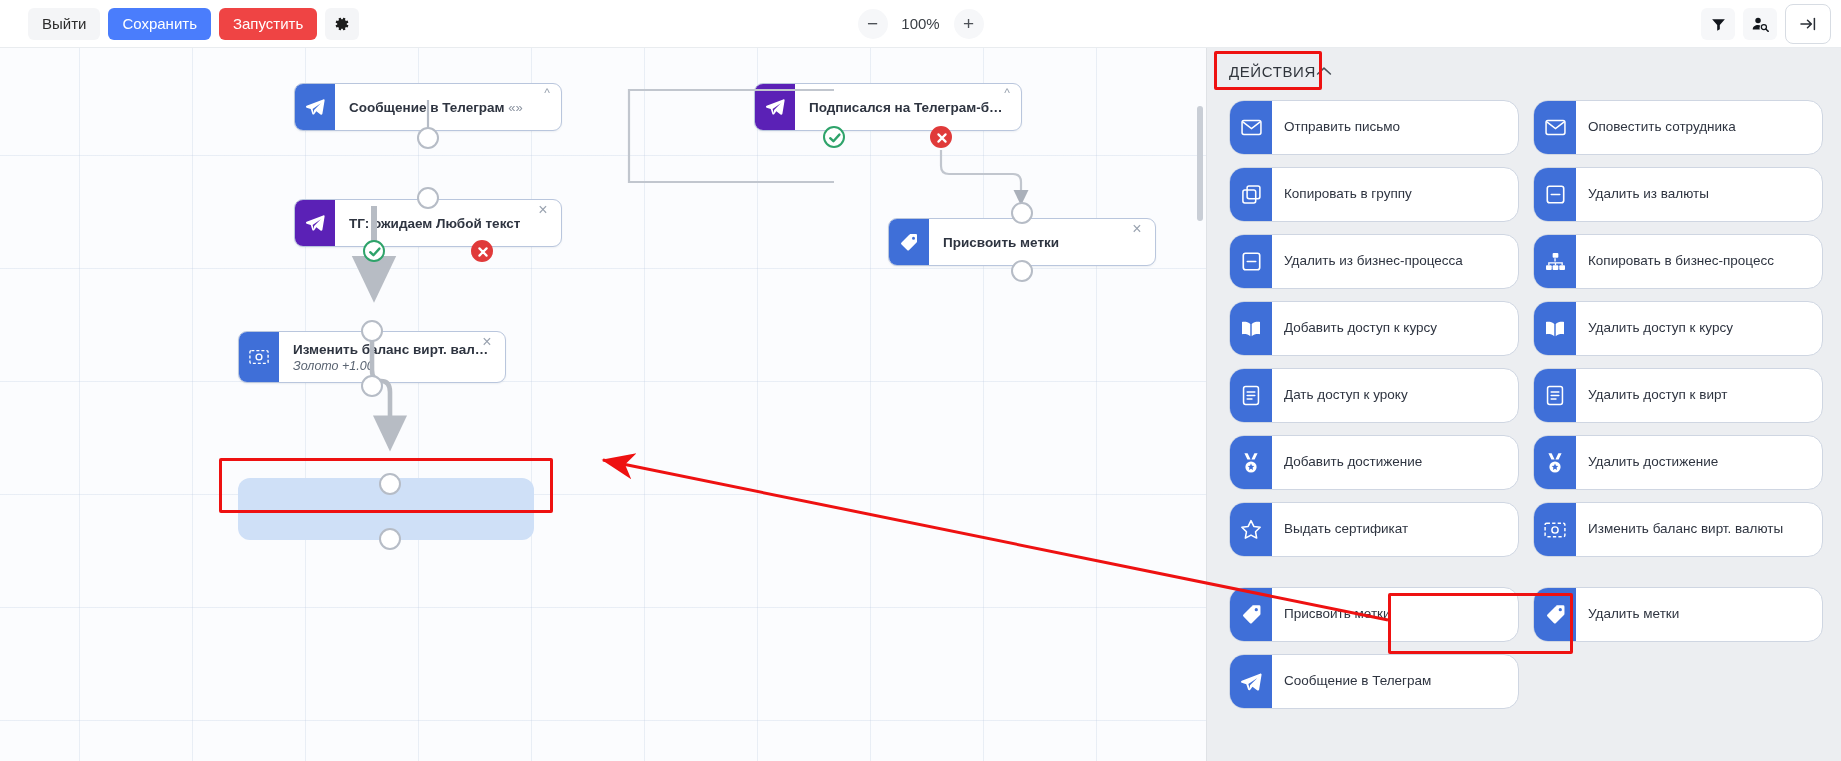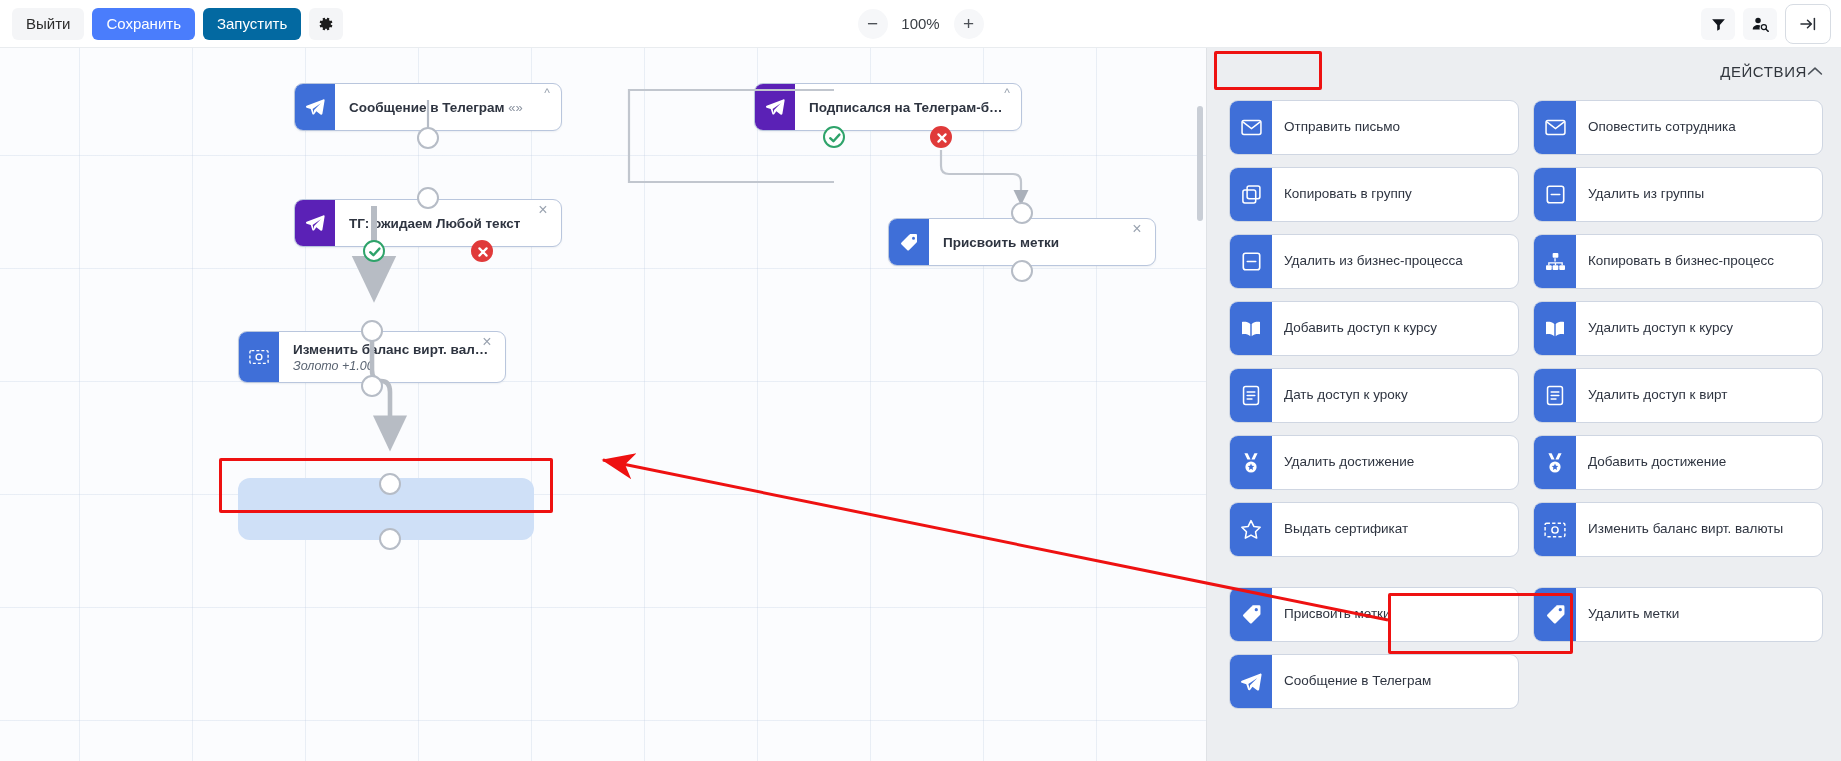--- a/index.html
+++ b/index.html
@@ -14,32 +14,32 @@
 
   
   .toolbar {
     position: absolute; top: 0; left: 0;
     width: 1841px; height: 48px;
     background: #ffffff;
     border-bottom: 1px solid #e9ecef;
     display: flex; align-items: center;
     z-index: 40;
   }
-  .tb-left { display: flex; align-items: center; gap: 8px; padding-left: 12px; }
+  .tb-left { display: flex; align-items: center; gap: 8px; padding-left: 28px; }
   .btn {
     border: none; outline: none; cursor: pointer;
     font-family: inherit; font-size: 15px;
     border-radius: 6px; height: 32px;
     padding: 0 14px;
     display: inline-flex; align-items: center; justify-content: center;
     white-space: nowrap;
   }
   .btn-exit   { background: #f4f5f7; color: #2c2c2c; }
   .btn-save   { background: #4a7dfc; color: #ffffff; }
-  .btn-run    { background: #0369a1; color: #ffffff; }
+  .btn-run    { background: #ef4444; color: #ffffff; }
   .btn-gear   { background: #f4f5f7; color: #1d1d1d; width: 34px; padding: 0; font-size: 15px; }
 
   .tb-center {
     position: absolute; left: 0; right: 0;
     display: flex; align-items: center; justify-content: center; gap: 10px;
     pointer-events: none;
   }
   .tb-center > * { pointer-events: auto; }
   .zoom-btn {
     width: 30px; height: 30px; border-radius: 50%;
@@ -149,41 +149,41 @@
 
   
   .panel {
     position: absolute; top: 48px; right: 0;
     width: 635px; height: 713px;
     background: #eceef1;
     border-left: 1px solid #dfe2e6;
     overflow: hidden;
   }
   .panel-head {
-    height: 46px; display: flex; align-items: center; justify-content: flex-end;
+    height: 46px; display: flex; align-items: center; justify-content: flex-start;
     padding: 0 18px 0 22px;
     background: #eceef1;
   }
   .panel-title {
     font-size: 15px; letter-spacing: .6px; color: #30353c; font-weight: normal;
   }
   .panel-chevron { color: #4b5159; font-size: 13px; cursor: pointer; }
 
   .panel-grid {
     display: grid;
     grid-template-columns: 1fr 1fr;
     gap: 12px 14px;
     padding: 6px 18px 14px 22px;
   }
   .act {
     display: flex; align-items: stretch;
     height: 55px;
     background: #ffffff;
     border: 1px solid #cfd6e2;
-    border-radius: 9px;
+    border-radius: 15px;
     cursor: pointer;
     overflow: hidden;
   }
   .act-ico {
     width: 42px; flex: 0 0 42px;
     background: #3f6fd8;
     display: flex; align-items: center; justify-content: center;
     color: #ffffff;
   }
   .act-lbl {
@@ -423,21 +423,21 @@
         <div class="act-lbl">Копировать в группу</div>
       </div>
 
       <div class="act">
         <div class="act-ico">
           <svg width="21" height="21" viewBox="0 0 22 22" fill="none" stroke="#ffffff" stroke-width="1.7" aria-hidden="true">
             <rect x="2.4" y="2.4" width="17.2" height="17.2" rx="2.4"></rect>
             <path d="M6.6 11 H15.4" stroke-linecap="round"></path>
           </svg>
         </div>
-        <div class="act-lbl">Удалить из группы</div>
+        <div class="act-lbl">Удалить из валюты</div>
       </div>
 
       <div class="act">
         <div class="act-ico">
           <svg width="21" height="21" viewBox="0 0 22 22" fill="none" stroke="#ffffff" stroke-width="1.7" aria-hidden="true">
             <rect x="2.4" y="2.4" width="17.2" height="17.2" rx="2.4"></rect>
             <path d="M6.6 11 H15.4" stroke-linecap="round"></path>
           </svg>
         </div>
         <div class="act-lbl">Удалить из бизнес-процесса</div>
@@ -495,32 +495,32 @@
       </div>
 
       <div class="act">
         <div class="act-ico">
           <svg width="20" height="22" viewBox="0 0 20 22" fill="#ffffff" aria-hidden="true">
             <path d="M3.4 1.2h3.2l3 6.2H6.4zM16.6 1.2h-3.2l-3 6.2h3.2z"></path>
             <circle cx="10" cy="15" r="5.6"></circle>
             <path d="M10 11.6l1 2.1 2.3.3-1.7 1.6.4 2.3-2-1.1-2 1.1.4-2.3-1.7-1.6 2.3-.3z" fill="#3f6fd8"></path>
           </svg>
         </div>
-        <div class="act-lbl">Удалить достижение</div>
+        <div class="act-lbl">Добавить достижение</div>
       </div>
 
       <div class="act">
         <div class="act-ico">
           <svg width="20" height="22" viewBox="0 0 20 22" fill="#ffffff" aria-hidden="true">
             <path d="M3.4 1.2h3.2l3 6.2H6.4zM16.6 1.2h-3.2l-3 6.2h3.2z"></path>
             <circle cx="10" cy="15" r="5.6"></circle>
             <path d="M10 11.6l1 2.1 2.3.3-1.7 1.6.4 2.3-2-1.1-2 1.1.4-2.3-1.7-1.6 2.3-.3z" fill="#3f6fd8"></path>
           </svg>
         </div>
-        <div class="act-lbl">Добавить достижение</div>
+        <div class="act-lbl">Удалить достижение</div>
       </div>
 
       <div class="act">
         <div class="act-ico">
           <svg width="22" height="21" viewBox="0 0 24 23" fill="none" stroke="#ffffff" stroke-width="1.7" stroke-linejoin="round" aria-hidden="true">
             <path d="M12 1.8 15.1 8.1 22 9.1l-5 4.9 1.2 6.9L12 17.6 5.8 20.9 7 14 2 9.1l6.9-1z"></path>
           </svg>
         </div>
         <div class="act-lbl">Выдать сертификат</div>
       </div>

